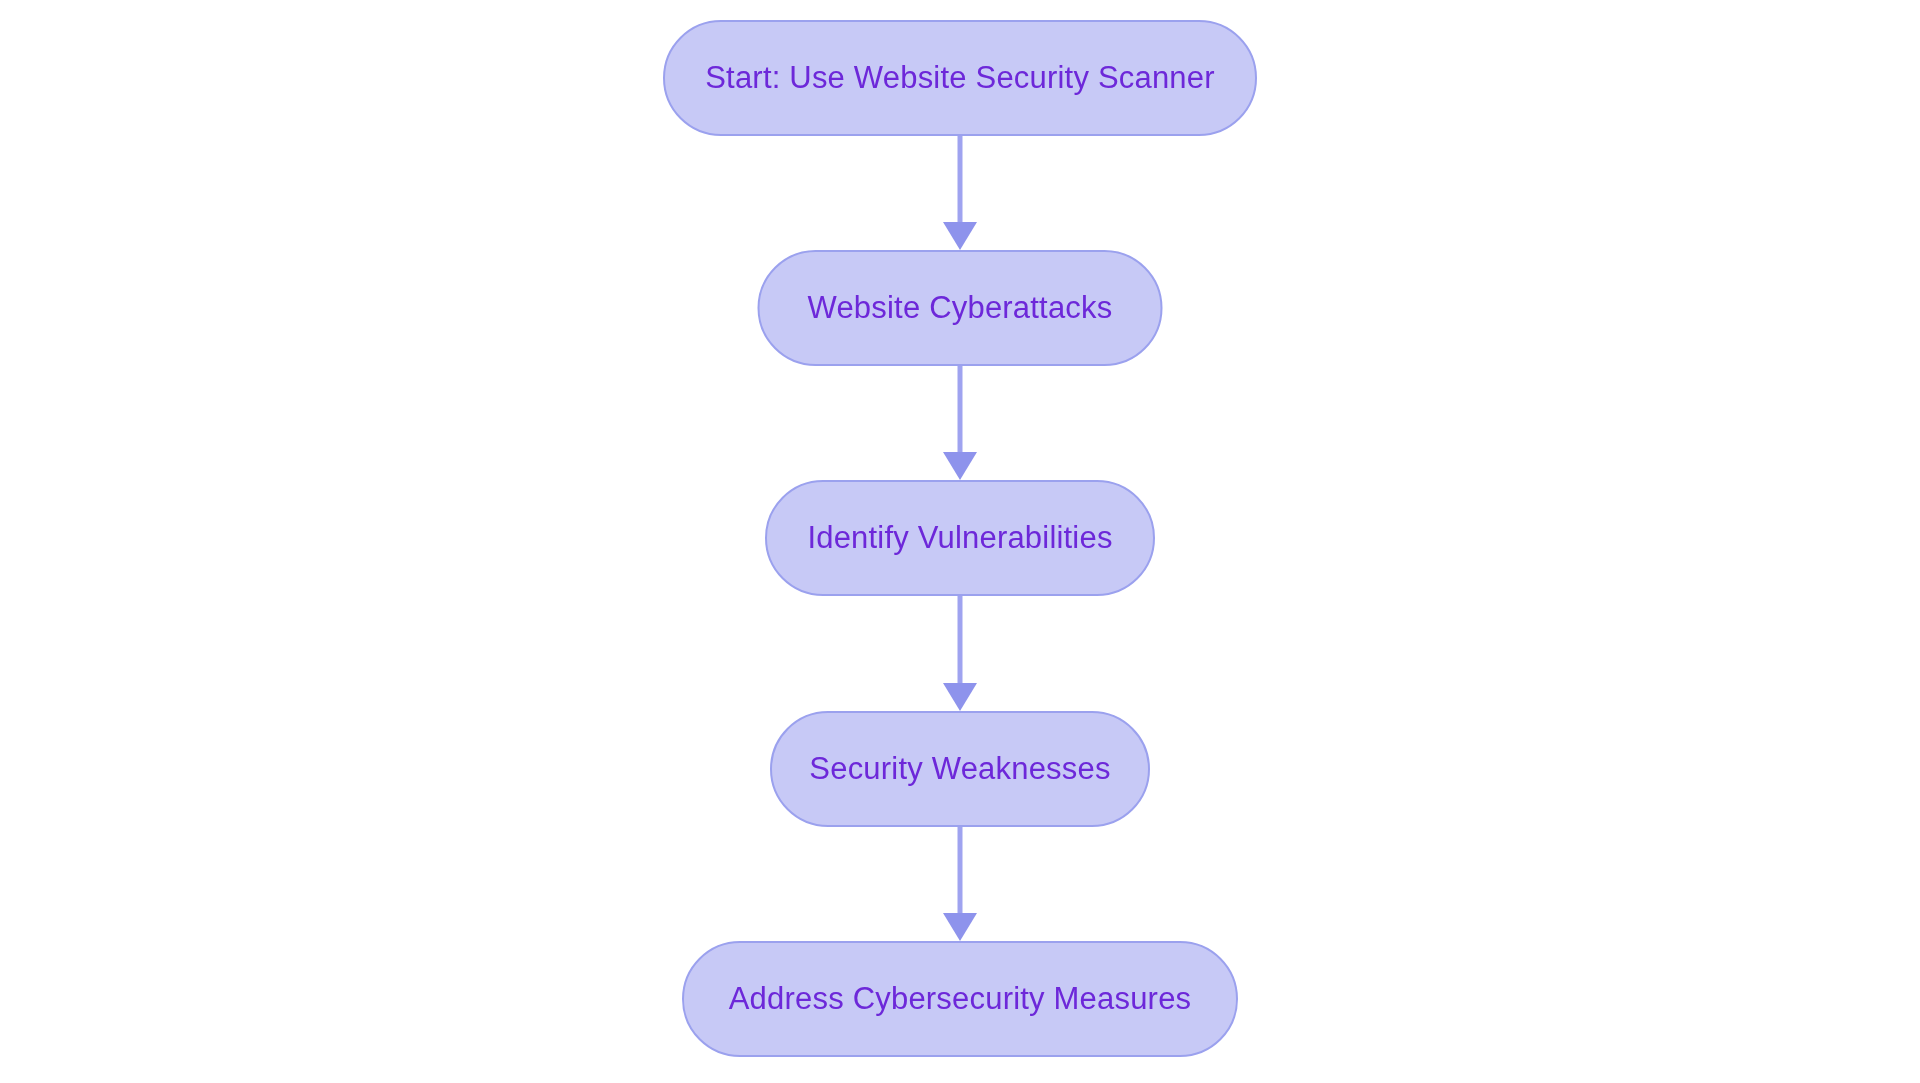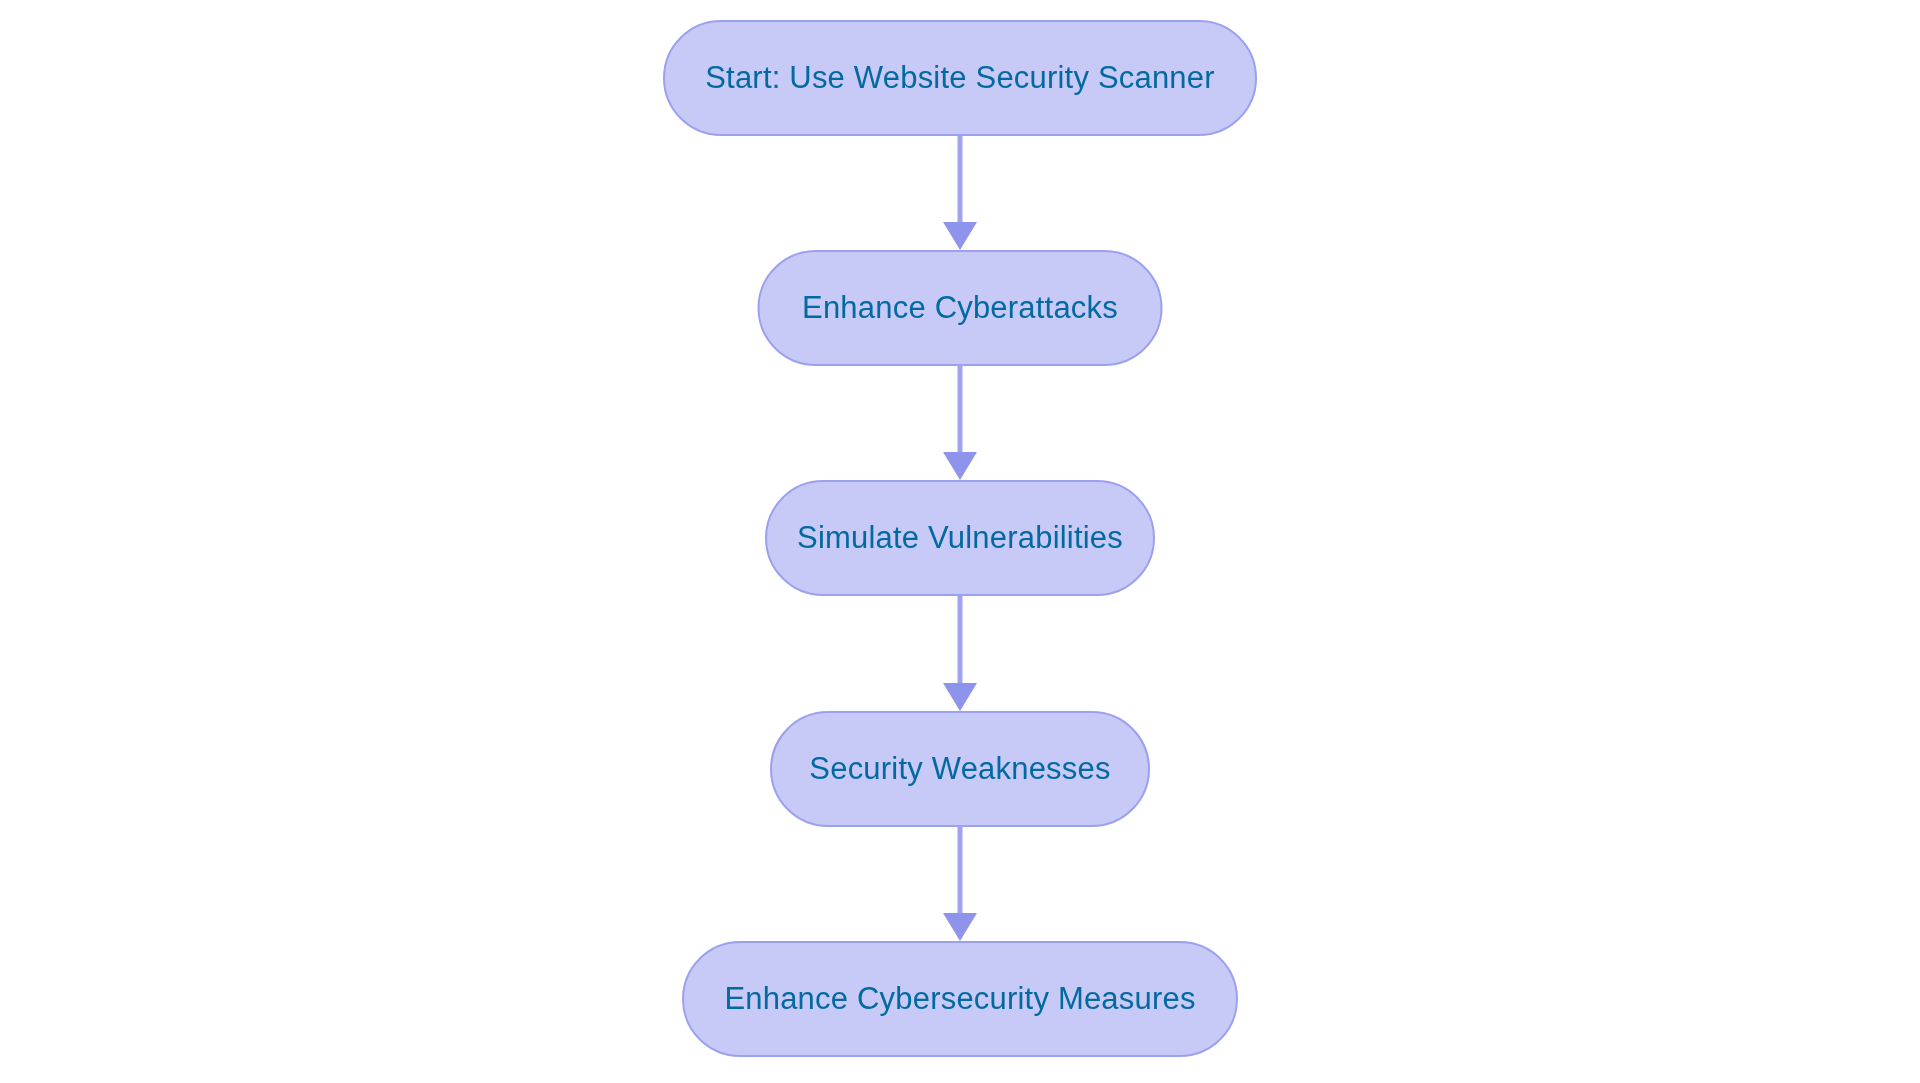--- a/index.html
+++ b/index.html
@@ -17,21 +17,21 @@
   }
   .node {
     position: absolute;
     left: 50%;
     transform: translateX(-50%);
     height: 116px;
     box-sizing: border-box;
     background: #c7c9f6;
     border: 2px solid #9ba1ee;
     border-radius: 58px;
-    color: #0369a1;
+    color: #6d28d9;
     font-size: 31px;
     letter-spacing: 0.2px;
     display: flex;
     align-items: center;
     justify-content: center;
     text-align: center;
     white-space: nowrap;
   }
   .node-1 { top: 20px;  width: 594px; }
   .node-2 { top: 250px; width: 405px; }
@@ -79,43 +79,43 @@
   <div class="node node-1">
     <span>Start: Use Website Security Scanner</span>
   </div>
 
   <div class="connector conn-1">
     <div class="line"></div>
     <div class="head"></div>
   </div>
 
   <div class="node node-2">
-    <span>Enhance Cyberattacks</span>
+    <span>Website Cyberattacks</span>
   </div>
 
   <div class="connector conn-2">
     <div class="line"></div>
     <div class="head"></div>
   </div>
 
   <div class="node node-3">
-    <span>Simulate Vulnerabilities</span>
+    <span>Identify Vulnerabilities</span>
   </div>
 
   <div class="connector conn-3">
     <div class="line"></div>
     <div class="head"></div>
   </div>
 
   <div class="node node-4">
     <span>Security Weaknesses</span>
   </div>
 
   <div class="connector conn-4">
     <div class="line"></div>
     <div class="head"></div>
   </div>
 
   <div class="node node-5">
-    <span>Enhance Cybersecurity Measures</span>
+    <span>Address Cybersecurity Measures</span>
   </div>
 
 </div>
 
 </body></html>

